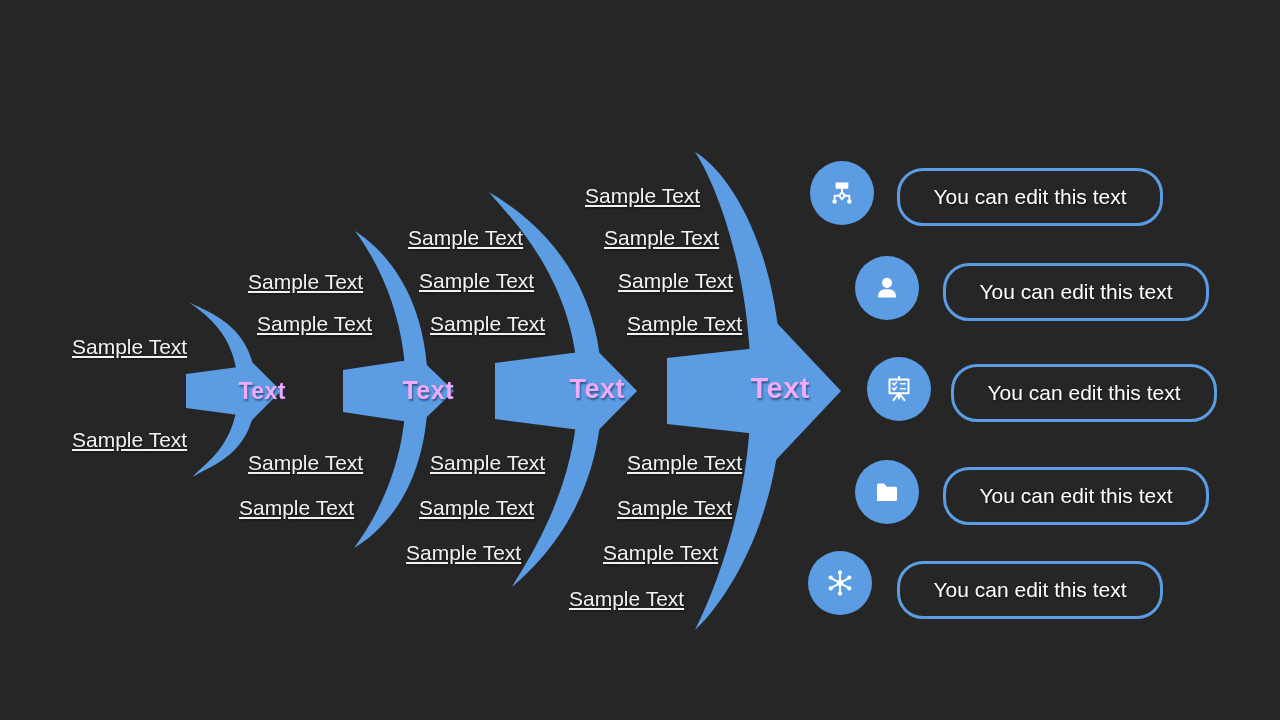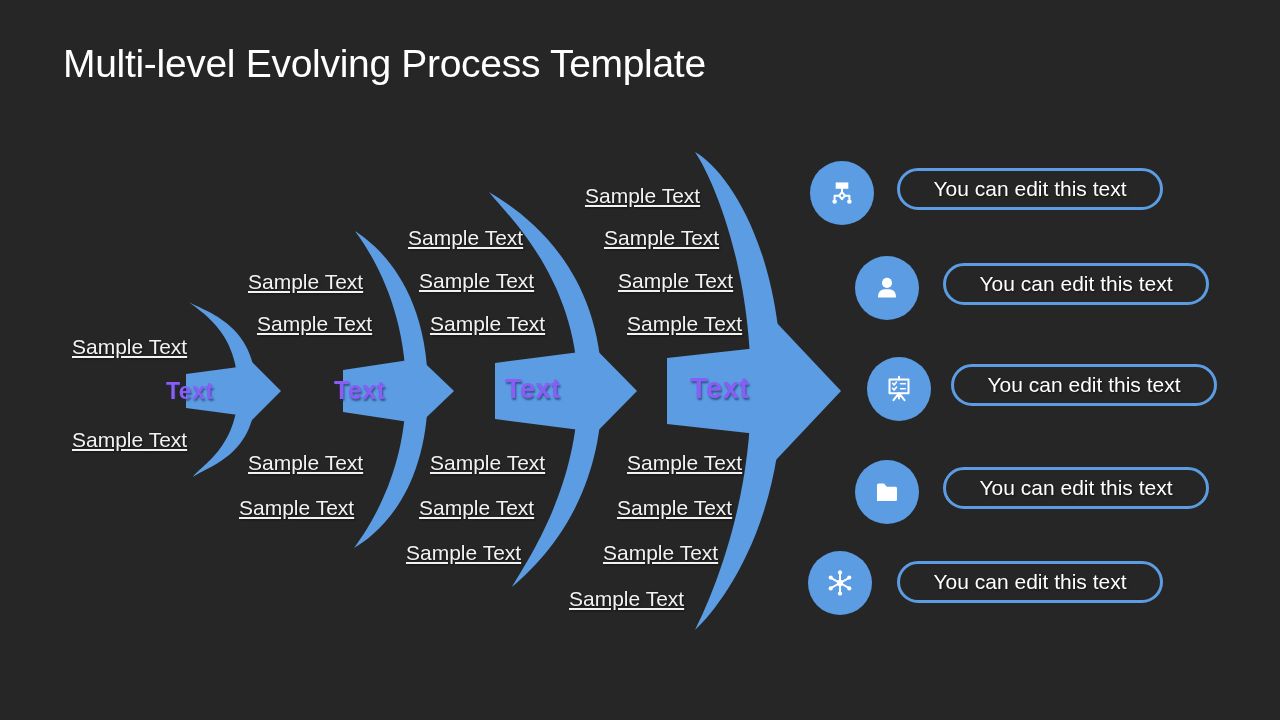--- a/index.html
+++ b/index.html
@@ -13,43 +13,42 @@
     font-size:39px;color:#ffffff;letter-spacing:-0.3px;white-space:nowrap;
     font-weight:400;
   }
   .shapes{position:absolute;left:0;top:0;width:1280px;height:720px;}
   .accent{fill:var(--accent,#5B9CE3);}
   .lbl{
     position:absolute;color:#f2f2f2;font-size:21px;white-space:nowrap;
     text-shadow:1px 1px 2px rgba(0,0,0,.55);line-height:26px;text-decoration:underline;
   }
   .arrow-label{
-    position:absolute;color:#8b5cf6;font-weight:bold;text-align:left;width:120px;
+    position:absolute;color:#f0abfc;font-weight:bold;text-align:right;width:120px;
     text-shadow:1px 2px 2px rgba(25,50,90,.65);letter-spacing:.5px;line-height:30px;
   }
   .icon-circle{
     position:absolute;width:64px;height:64px;border-radius:50%;
     background:var(--accent,#5B9CE3);
     display:flex;align-items:center;justify-content:center;
   }
   .pill{
-    position:absolute;width:266px;height:42px;box-sizing:border-box;
+    position:absolute;width:266px;height:58px;box-sizing:border-box;
     border:3px solid var(--accent,#5B9CE3);border-radius:26px;
     color:#ffffff;font-size:21px;background:transparent;
     display:flex;align-items:center;justify-content:center;
     text-shadow:1px 1px 2px rgba(0,0,0,.5);cursor:pointer;
   }
   .glyph{stroke:#fff;stroke-width:1.9;fill:none;stroke-linecap:round;stroke-linejoin:round;}
 </style>
 </head>
 <body>
 
 <div class="slide">
 
-  <div class="page-title">Multi-level Evolving Process Template</div>
 
   <svg class="shapes" viewBox="0 0 1280 720" xmlns="http://www.w3.org/2000/svg">
 
     <path class="accent" d="M189,302 C206,312 256,324 256,390 C256,456 208,466 193,477 C200,466 238,448 238,390 C238,332 202,313 189,302 Z"></path>
     <path class="accent" d="M355,231 C377,245 428,288 428,390 C428,492 378,534 354,548 C364,534 406,478 406,390 C406,302 366,246 355,231 Z"></path>
     <path class="accent" d="M489,192 C517,209 602,262 602,390 C602,508 534,568 512,587 C522,568 578,492 578,390 C578,278 505,213 489,192 Z"></path>
     <path class="accent" d="M695,152 C727,170 782,248 782,391 C782,524 721,606 695,630 C707,606 751,512 751,391 C751,260 710,174 695,152 Z"></path>
 
     <polygon class="accent" points="186,374 246,366 246,356 281,391 246,426 246,416 186,408"></polygon>
     <polygon class="accent" points="343,370 409,360 409,348 454,391 409,434 409,422 343,412"></polygon>

